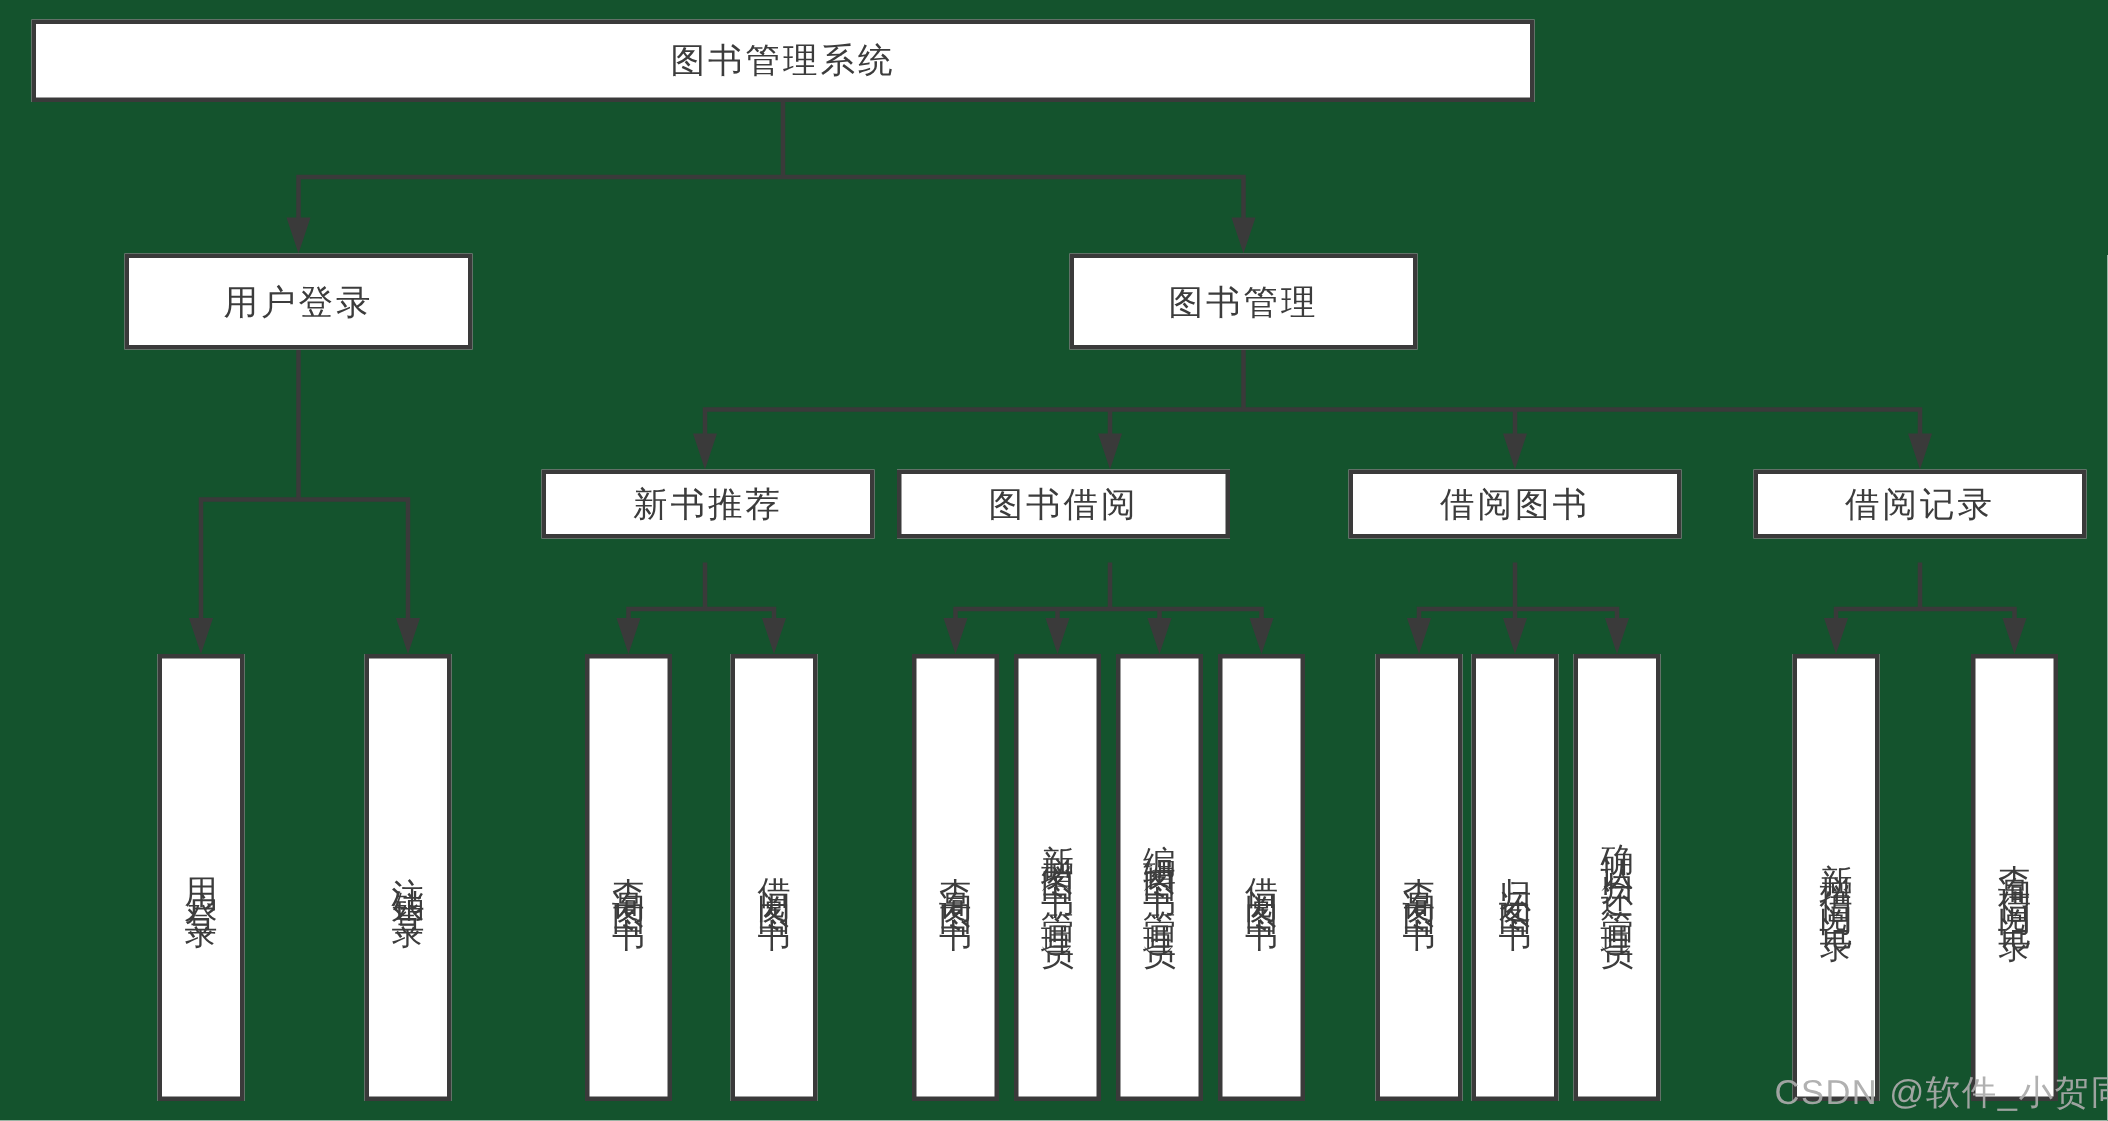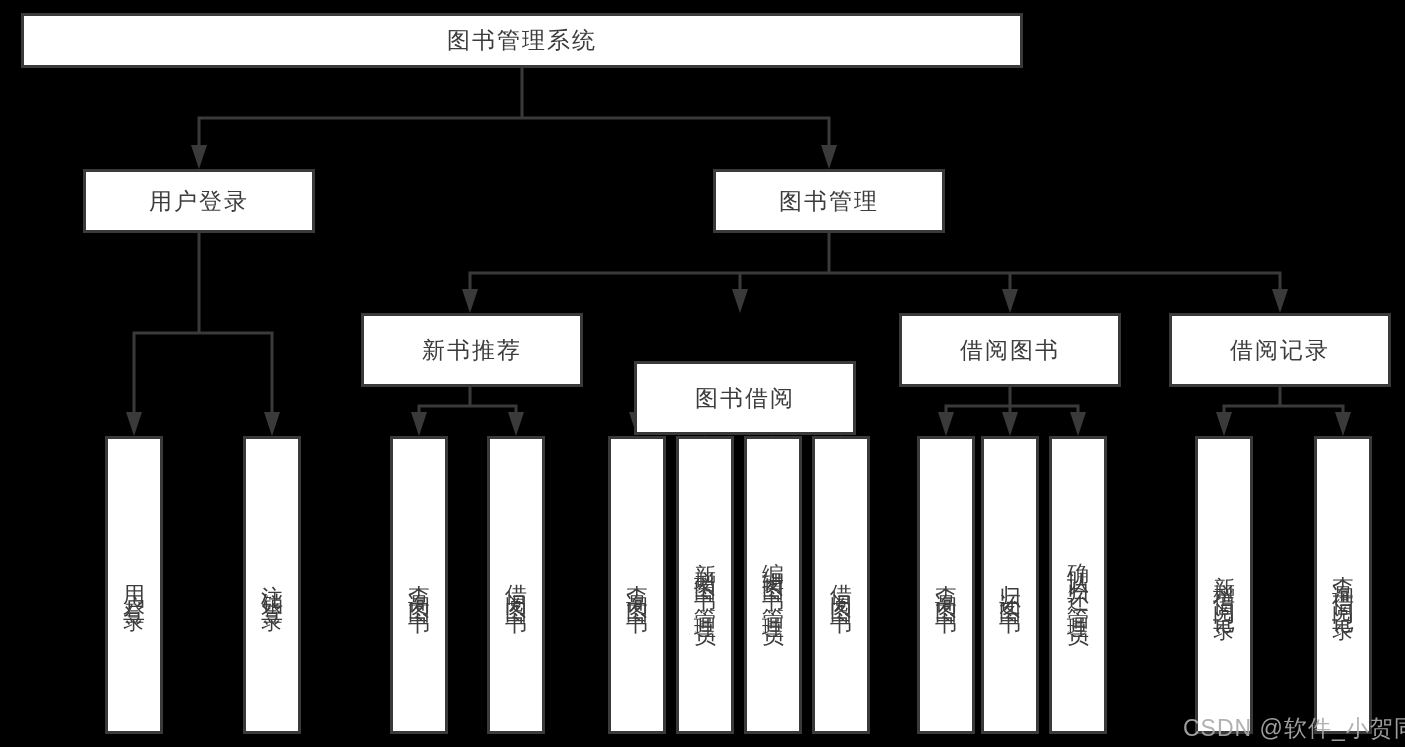--- a/index.html
+++ b/index.html
@@ -1,20 +1,20 @@
 <!DOCTYPE html>
 <html><head>
 <meta charset="utf-8">
 <style>
   html, body { margin: 0; padding: 0; background: #ffffff; }
   .canvas {
     position: relative;
     width: 1405px;
     height: 747px;
-    background: #000000;
+    background: #14532d;
     font-family: "Liberation Sans", sans-serif;
     overflow: hidden;
   }
   .connector-svg {
     position: absolute;
     left: 0; top: 0;
     width: 1405px; height: 747px;
     z-index: 0;
   }
   .node {
@@ -26,21 +26,21 @@
     align-items: center;
     justify-content: center;
     color: #3c3c3c;
     font-size: 23px;
     letter-spacing: 2px;
     z-index: 1;
     white-space: nowrap;
   }
   .root-node { left: 21px; top: 13px; width: 1002px; height: 55px; }
   .l2-node   { top: 169px; width: 232px; height: 64px; }
-  .l3-node   { top: 313px; width: 222px; height: 74px; }
+  .l3-node   { top: 313px; width: 222px; height: 46px; }
   .leaf-node {
     position: absolute;
     top: 436px;
     width: 58px;
     height: 298px;
     box-sizing: border-box;
     border: 3px solid #3a3a3a;
     background: #ffffff;
     display: flex;
     align-items: center;
@@ -112,21 +112,21 @@
       <polygon points="1335,412 1351,412 1343,436"></polygon>
     </g>
   </svg>
 
   <div class="node root-node">图书管理系统</div>
 
   <div class="node l2-node" style="left:83px;">用户登录</div>
   <div class="node l2-node" style="left:713px;">图书管理</div>
 
   <div class="node l3-node" style="left:361px;">新书推荐</div>
-  <div class="node l3-node" style="left:634px;margin-top:48px;">图书借阅</div>
+  <div class="node l3-node" style="left:598px;">图书借阅</div>
   <div class="node l3-node" style="left:899px;">借阅图书</div>
   <div class="node l3-node" style="left:1169px;">借阅记录</div>
 
   <div class="leaf-node" style="left:105px;">
     <span>用户登录</span>
   </div>
   <div class="leaf-node" style="left:243px;">
     <span>注销登录</span>
   </div>
   <div class="leaf-node" style="left:390px;">

